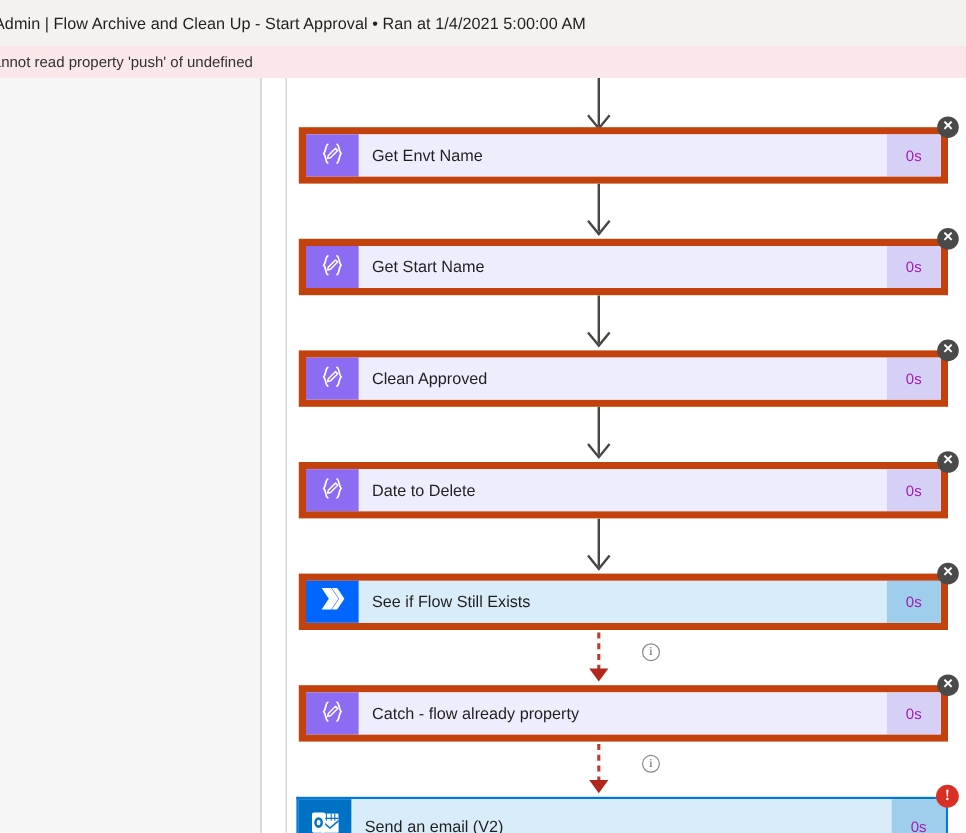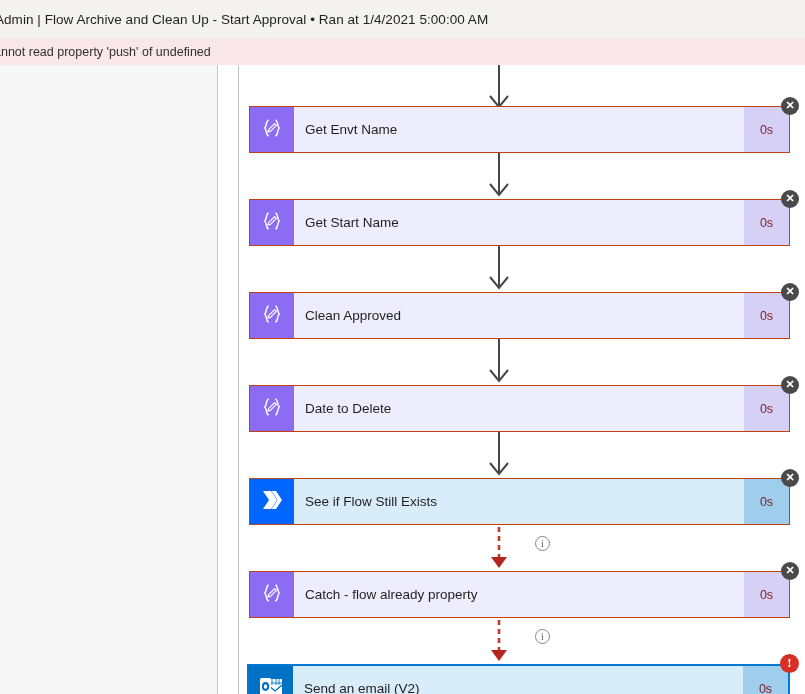--- a/index.html
+++ b/index.html
@@ -82,21 +82,21 @@
     font-family: "Liberation Serif", serif;
   }
 
   
   .card-wrap { position: relative; width: 566px; }
   .card {
     position: relative;
     margin-left: 10px;
     width: 541px; height: 47px;
     display: flex; align-items: stretch;
-    border: 1px solid #c2410c;
+    border: 6px solid #c2410c;
   }
   .card.selected {
     margin-left: 8px;
     width: 543px;
     border: 2px solid #0078d4;
     border-bottom: none;
     height: auto;
     display: block;
   }
   .card.selected .card-inner {
@@ -112,21 +112,21 @@
   .card-title {
     flex: 1 1 auto;
     display: flex; align-items: center;
     padding-left: 11px;
     font-size: 13.5px; color: #201f1e;
     white-space: nowrap; overflow: hidden;
   }
   .card-duration {
     width: 45px; flex: 0 0 45px;
     display: flex; align-items: center; justify-content: center;
-    font-size: 12.5px; color: #7f1d1d;
+    font-size: 12.5px; color: #a21caf;
   }
   
   .card.purple .card-title    { background: #ededfd; }
   .card.purple .card-duration { background: #d6d0f7; }
   
   .card.blue .card-title      { background: #d9ecfa; text-align: center; }
   .card.blue .card-duration   { background: #9fcdec; }
 
   
   .badge-close {

